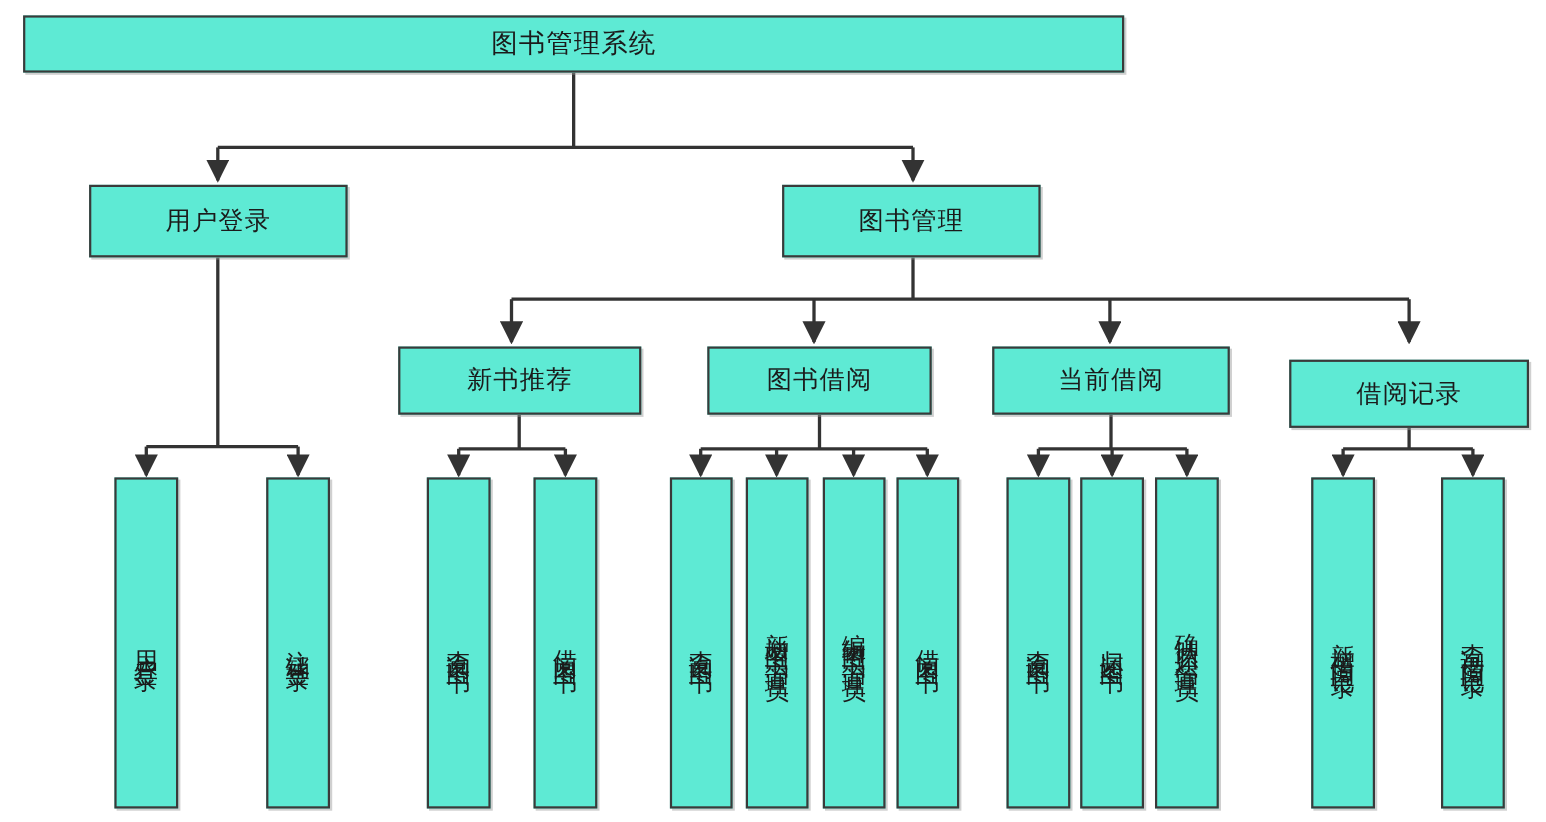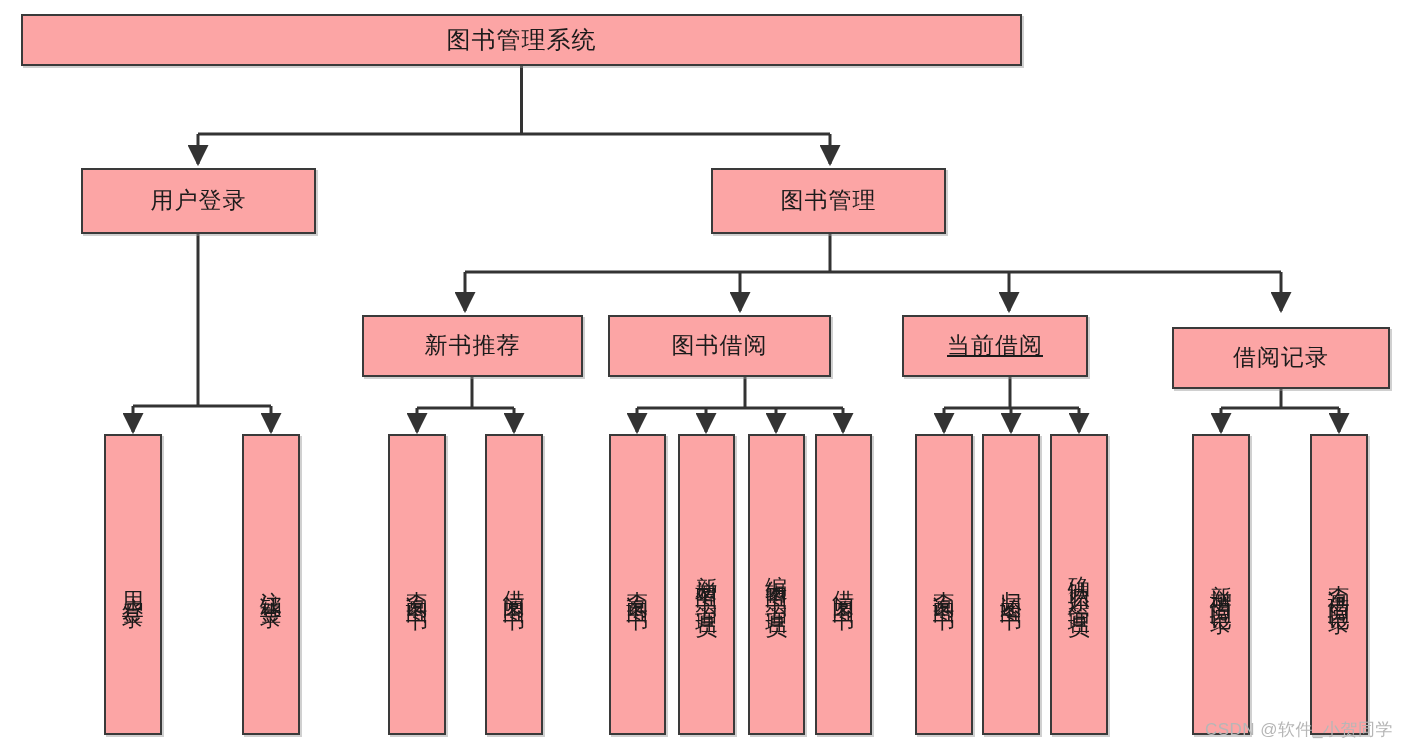--- a/index.html
+++ b/index.html
@@ -22,21 +22,21 @@
     position: absolute;
     left: 0;
     top: 0;
     width: 1405px;
     height: 747px;
     pointer-events: none;
   }
   .node {
     position: absolute;
     box-sizing: border-box;
-    background: #fca5a5;
+    background: #5eead4;
     border: 2px solid #3a3a3a;
     box-shadow: 2px 2px 0 rgba(150,150,150,0.45);
     display: flex;
     align-items: center;
     justify-content: center;
     color: #1b1b1b;
     z-index: 2;
   }
   .node.horiz {
     font-size: 23px;
@@ -136,24 +136,24 @@
   <div class="node horiz" style="left:81px; top:168px; width:235px; height:66px;">
     <span>用户登录</span>
   </div>
   <div class="node horiz" style="left:362px; top:315px; width:221px; height:62px;">
     <span>新书推荐</span>
   </div>
 
   <div class="node horiz" style="left:711px; top:168px; width:235px; height:66px;">
     <span>图书管理</span>
   </div>
-  <div class="node horiz" style="left:608px; top:315px; width:223px; height:62px;">
+  <div class="node horiz" style="left:643px; top:315px; width:204px; height:62px;">
     <span>图书借阅</span>
   </div>
-  <div class="node horiz" style="left:902px; top:315px; width:186px; height:62px;text-decoration:underline;">
+  <div class="node horiz" style="left:902px; top:315px; width:216px; height:62px;">
     <span>当前借阅</span>
   </div>
   <div class="node horiz" style="left:1172px; top:327px; width:218px; height:62px;">
     <span>借阅记录</span>
   </div>
 
   <div class="node vert" style="left:104px; top:434px; width:58px; height:301px;">
     <span class="vtext">用户登录</span>
   </div>
   <div class="node vert" style="left:242px; top:434px; width:58px; height:301px;">
@@ -190,15 +190,14 @@
     <span class="vtext">确认归还（管理员）</span>
   </div>
 
   <div class="node vert" style="left:1192px; top:434px; width:58px; height:301px;">
     <span class="vtext">新增借阅记录</span>
   </div>
   <div class="node vert" style="left:1310px; top:434px; width:58px; height:301px;">
     <span class="vtext">查询借阅记录</span>
   </div>
 
-  <div id="watermark">CSDN @软件_小贺同学</div>
 
 </div>
 
 </body></html>

